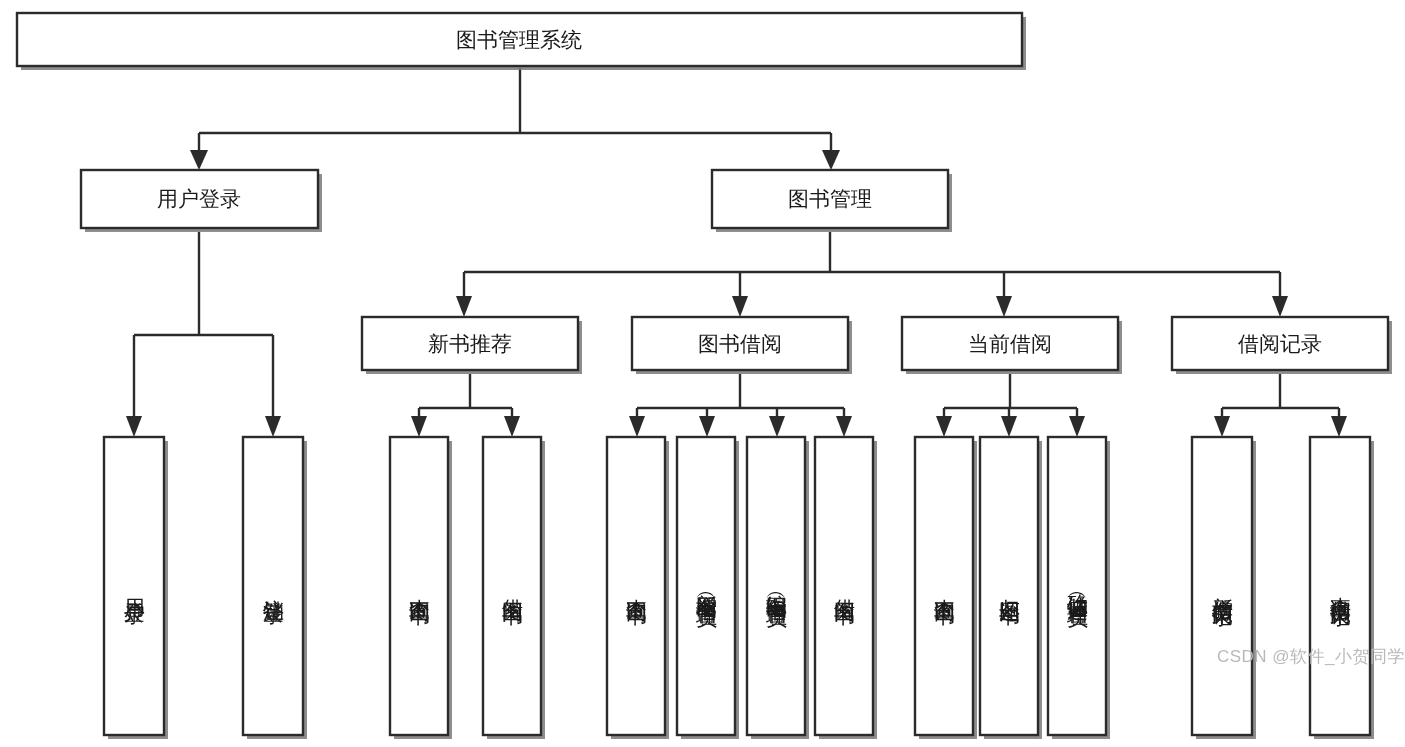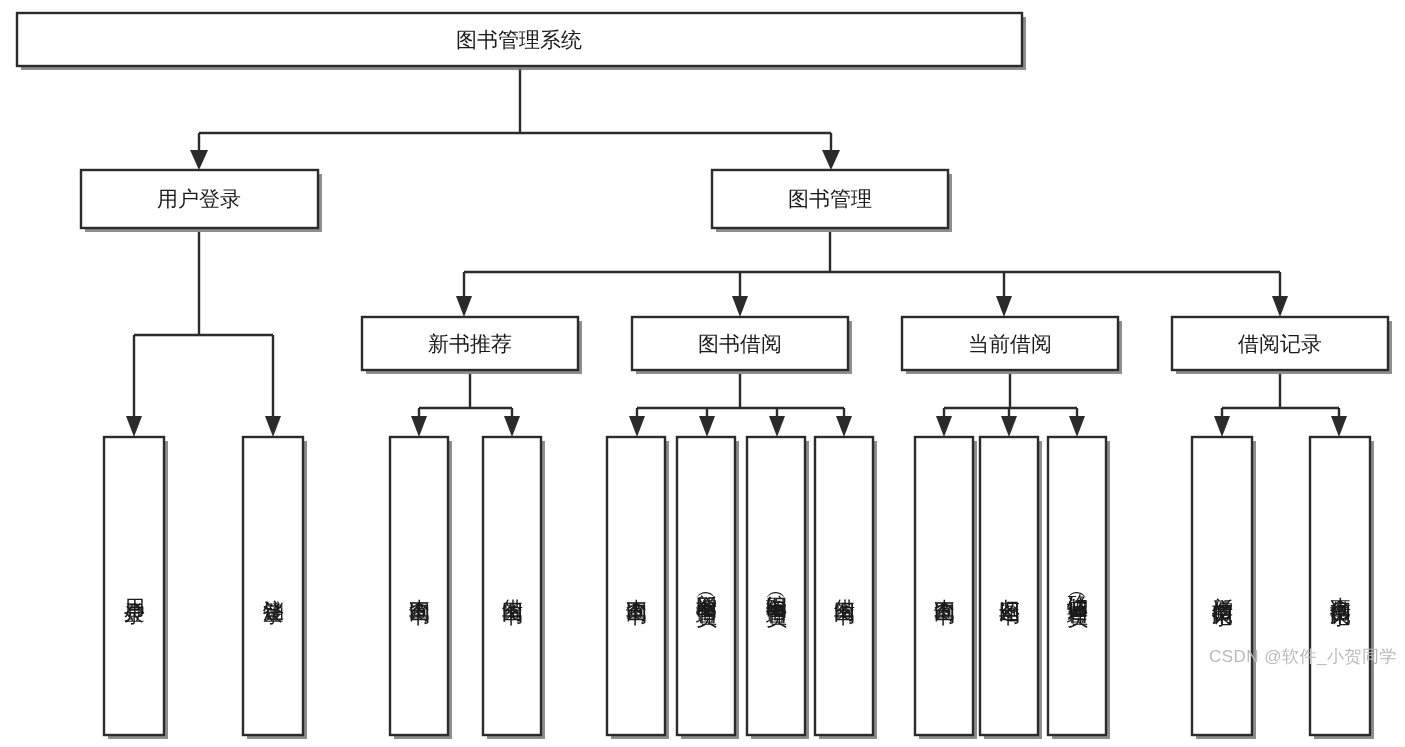--- a/index.html
+++ b/index.html
@@ -62,21 +62,21 @@
     font-family: "Liberation Sans", "DejaVu Sans", sans-serif;
     font-size: 21px;
     line-height: 1.18;
     color: #1a1a1a;
     letter-spacing: 2px;
     white-space: nowrap;
     pointer-events: none;
   }
   .watermark {
     position: absolute;
-    right: 8px;
+    right: 0;
     bottom: 6px;
     font-family: "Liberation Sans", "DejaVu Sans", sans-serif;
     font-size: 17px;
     color: #b9b9b9;
     letter-spacing: 0.5px;
     white-space: nowrap;
   }
 </style>
 </head>
 <body>

